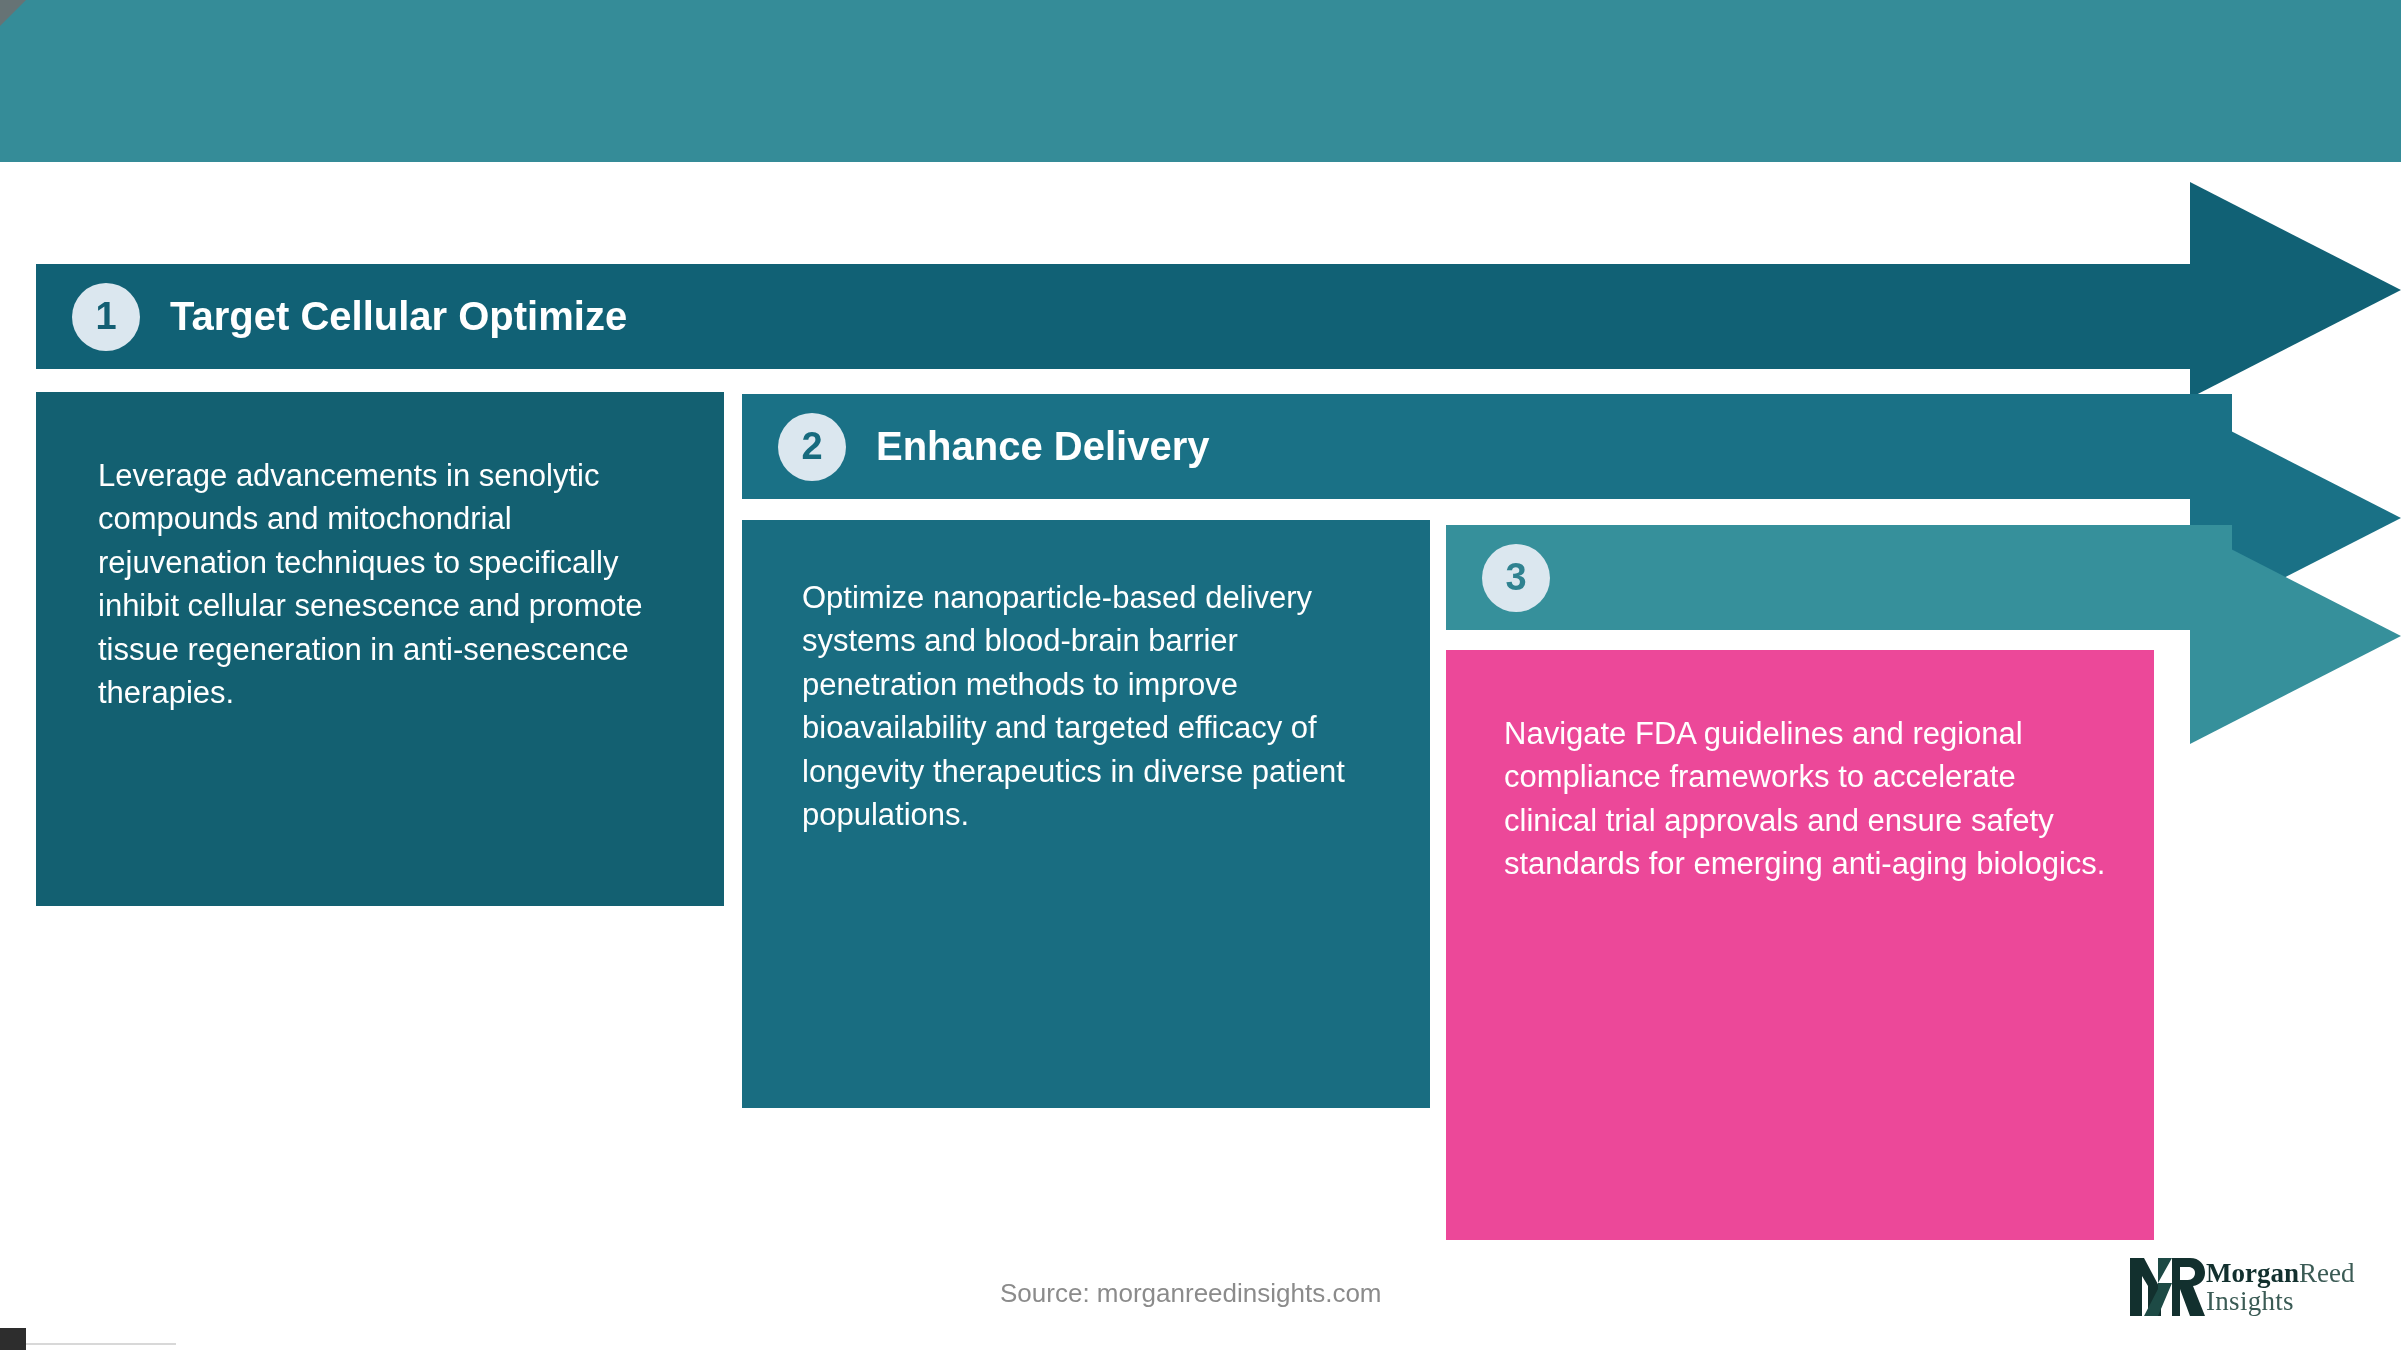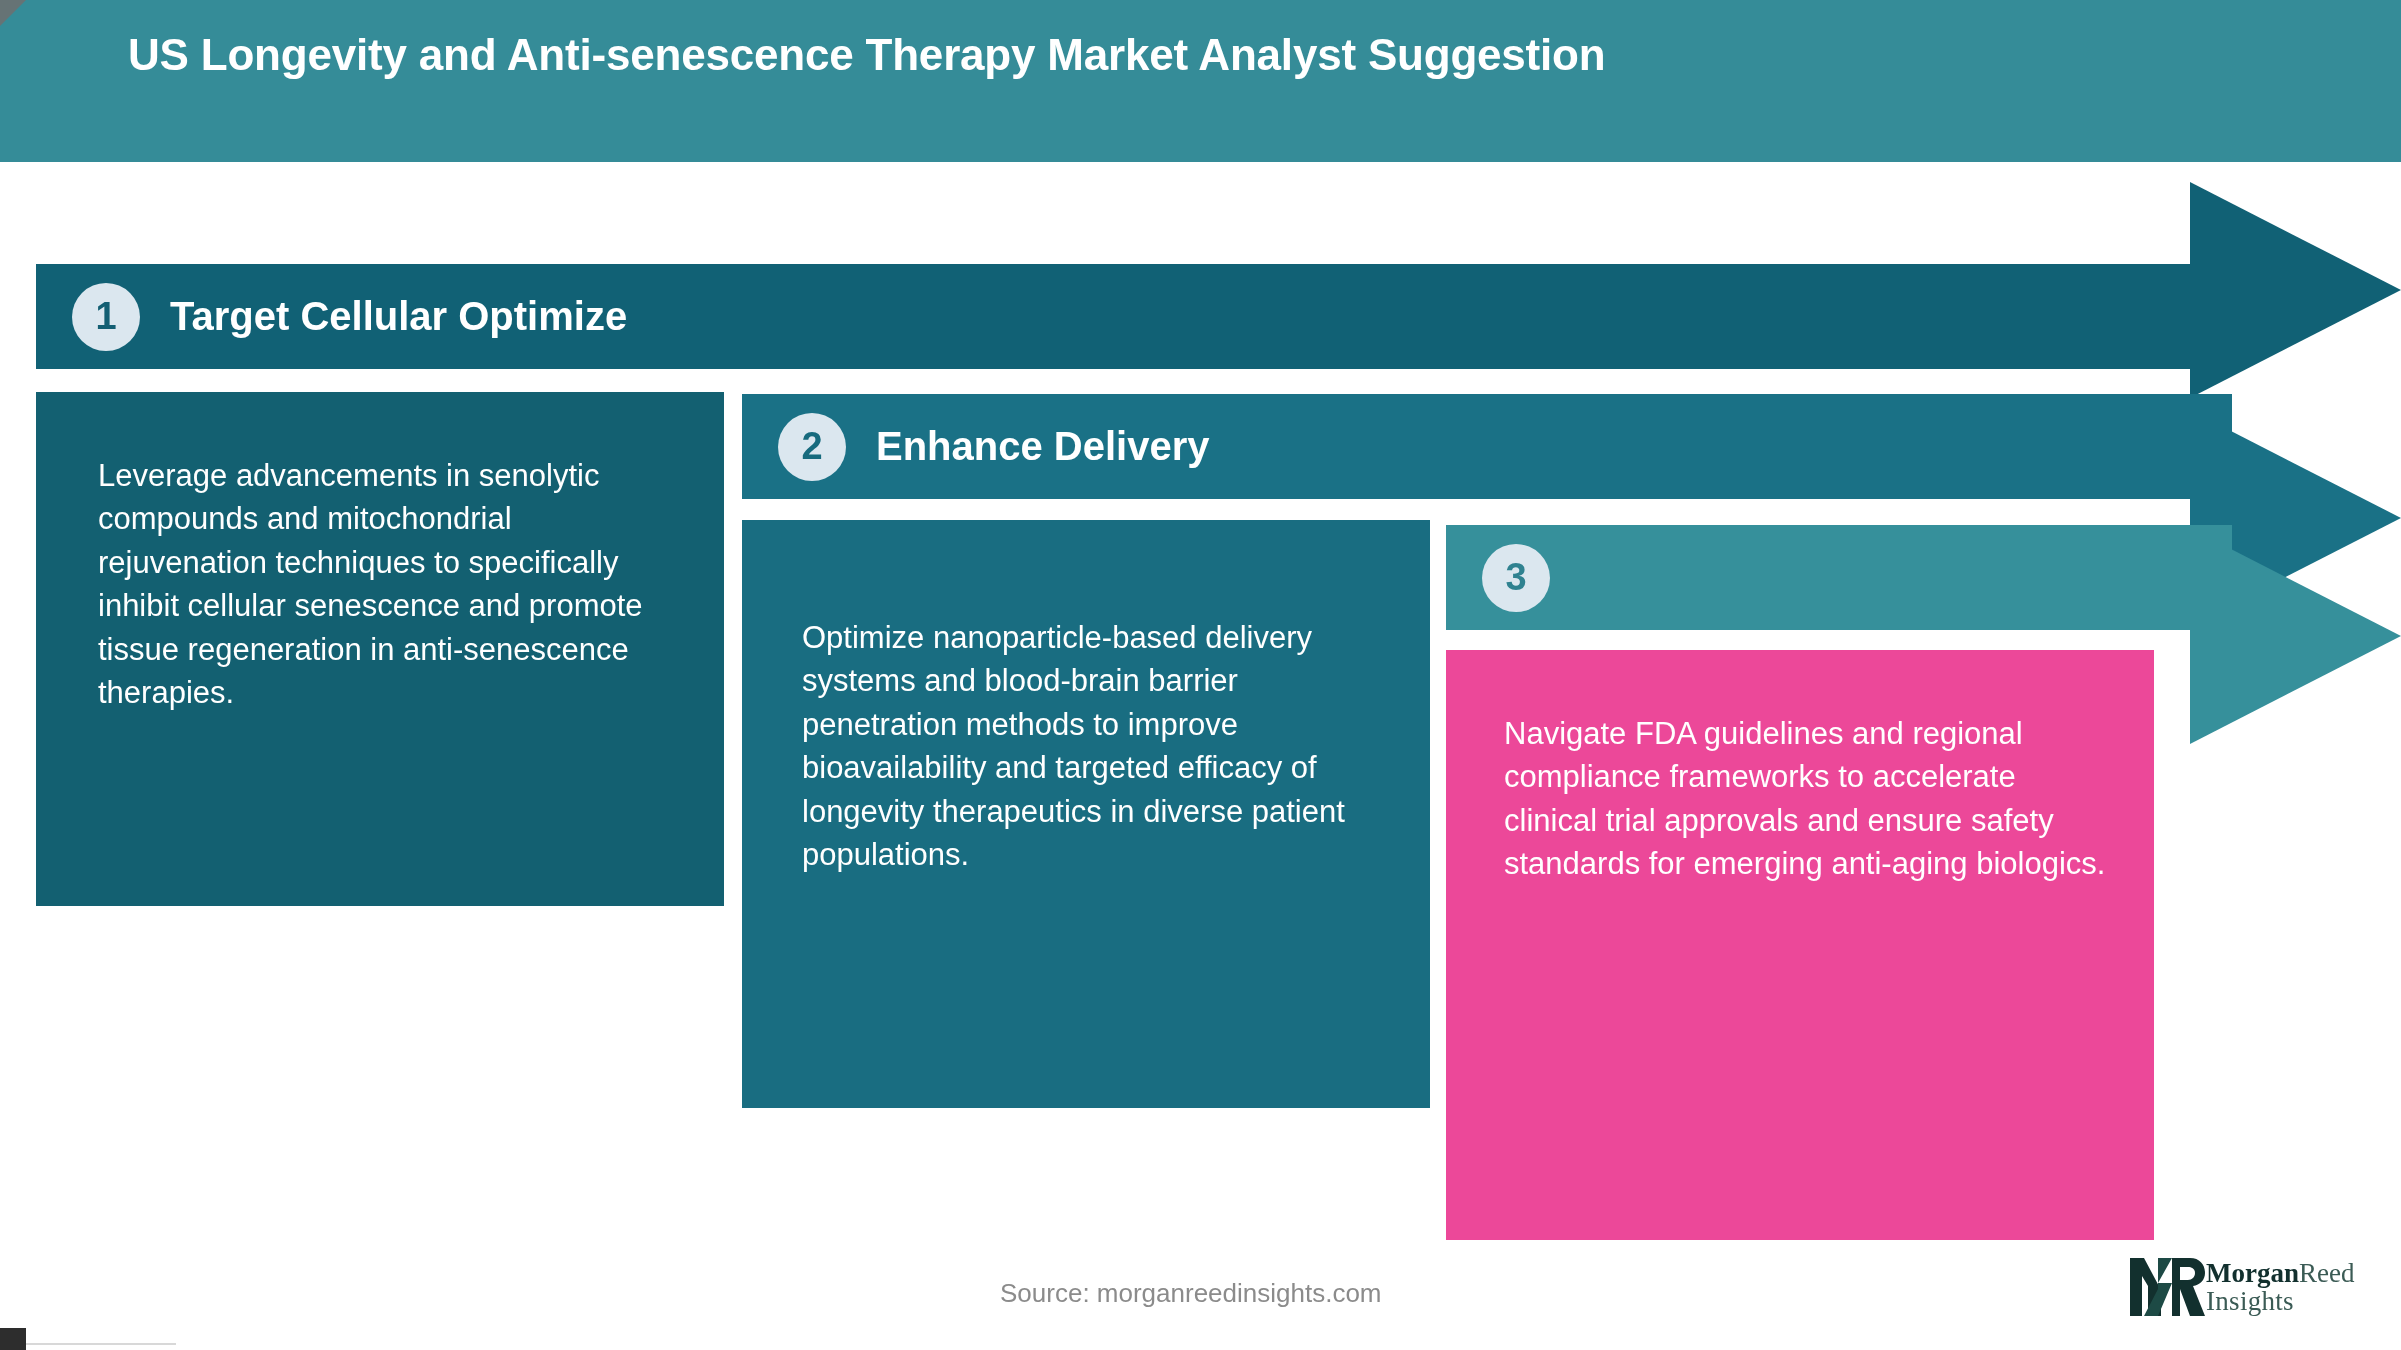--- a/index.html
+++ b/index.html
@@ -126,21 +126,20 @@
   .logo-row2 {
     font-size: 27px;
     color: #3b5b55;
     letter-spacing: 0.3px;
   }
 </style>
 </head>
 <body>
 
 <div id="header-band">
-  <div id="header-title">US Longevity and Anti-senescence Therapy Market Analyst Suggestion</div>
   <div id="corner-notch"></div>
 </div>
 
 <svg id="arrow-1" style="position:absolute; left:2190px; top:182px; width:211px; height:216px;" viewBox="0 0 211 216" xmlns="http://www.w3.org/2000/svg">
   <polygon points="0,0 211,108 0,216" fill="#116175"></polygon>
 </svg>
 <svg id="arrow-2" style="position:absolute; left:2190px; top:410px; width:211px; height:216px;" viewBox="0 0 211 216" xmlns="http://www.w3.org/2000/svg">
   <polygon points="0,0 211,108 0,216" fill="#1a7186"></polygon>
 </svg>
 <svg id="arrow-3" style="position:absolute; left:2190px; top:528px; width:211px; height:216px;" viewBox="0 0 211 216" xmlns="http://www.w3.org/2000/svg">
@@ -156,21 +155,21 @@
 <div class="step-body" style="left:36px; top:392px; width:688px; height:514px; background:#136071; padding:62px 44px 0 62px;">
   <div class="step-body-text" style="font-size:31px;">Leverage advancements in senolytic compounds and mitochondrial rejuvenation techniques to specifically inhibit cellular senescence and promote tissue regeneration in anti-senescence therapies.</div>
 </div>
 
 <div class="step-bar" style="left:742px; top:394px; width:1490px; height:105px; background:#1a7186; padding-left:36px; gap:30px;">
   <div class="step-badge step-badge-2" style="width:68px; height:68px; font-size:38px;">
     <span>2</span>
   </div>
   <div class="step-title" style="font-size:40px;">Enhance Delivery</div>
 </div>
-<div class="step-body" style="left:742px; top:520px; width:688px; height:588px; background:#196d81; padding:96px 44px 0 60px;">
+<div class="step-body" style="left:742px; top:520px; width:688px; height:588px; background:#196d81; padding:56px 44px 0 60px;">
   <div class="step-body-text" style="font-size:31px;">Optimize nanoparticle-based delivery systems and blood-brain barrier penetration methods to improve bioavailability and targeted efficacy of longevity therapeutics in diverse patient populations.</div>
 </div>
 
 <div class="step-bar" style="left:1446px; top:525px; width:786px; height:105px; background:#36909b; padding-left:36px; gap:30px;">
   <div class="step-badge step-badge-3" style="width:68px; height:68px; font-size:38px;">
     <span>3</span>
   </div>
 </div>
 <div class="step-body" style="left:1446px; top:650px; width:708px; height:590px; background:#ec4899; padding:62px 44px 0 58px;">
   <div class="step-body-text" style="font-size:31px;">Navigate FDA guidelines and regional compliance frameworks to accelerate clinical trial approvals and ensure safety standards for emerging anti-aging biologics.</div>

